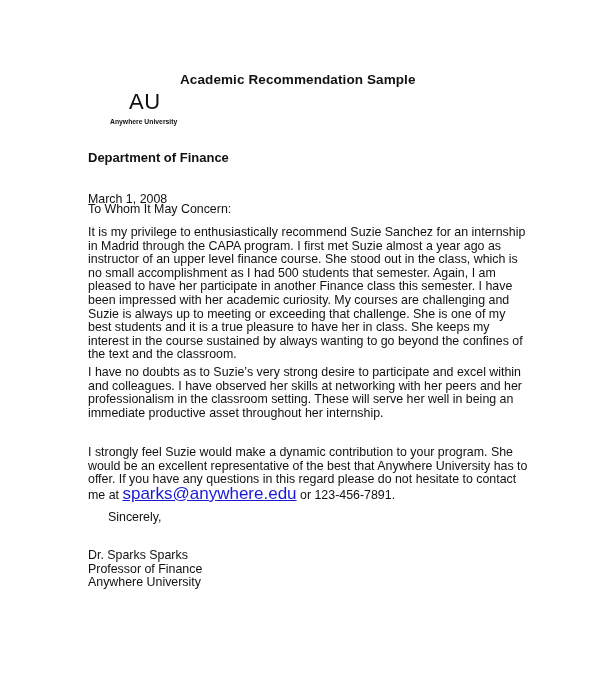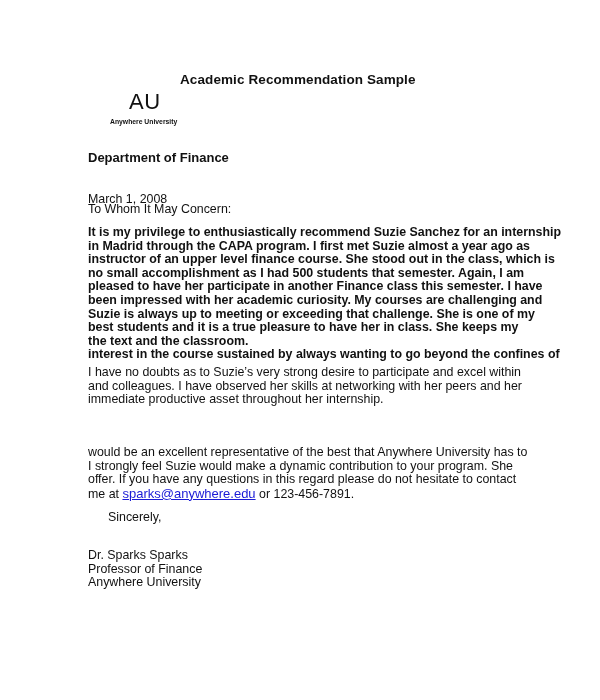--- a/index.html
+++ b/index.html
@@ -59,29 +59,29 @@
     .block {
       position: absolute;
       left: 88px;
       font-size: 12.4px;
       line-height: 13.6px;
       white-space: nowrap;
     }
     .line { display: block; height: 13.6px; }
     .date { top: 165px; margin-top: 28px; }
     .salutation { top: 203px; }
-    .para1 { top: 226px; font-weight: bold; }
+    .para1 { top: 226px; }
     .para2 { top: 366px; }
     .para3 { top: 446px; }
     .closing { top: 511px; margin-left: 20px; }
     .signature { top: 549px; }
     .email-link {
       color: #1a1ad6;
       text-decoration: underline;
-      font-size: 13px;
+      font-size: 17px;
       cursor: pointer;
     }
   </style>
 </head>
 <body>
 
 <div class="page">
 
   <div class="title">Academic Recommendation Sample</div>
 
@@ -95,33 +95,34 @@
 
   <div class="block para1">
     <span class="line">It is my privilege to enthusiastically recommend Suzie Sanchez for an internship</span>
     <span class="line">in Madrid through the CAPA program.  I first met Suzie almost a year ago as</span>
     <span class="line">instructor of an upper level finance course.  She stood out in the class, which is</span>
     <span class="line">no small accomplishment as I had 500 students that semester.  Again, I am</span>
     <span class="line">pleased to have her participate in another Finance class this semester.  I have</span>
     <span class="line">been impressed with her academic curiosity.  My courses are challenging and</span>
     <span class="line">Suzie is always up to meeting or exceeding that challenge.  She is one of my</span>
     <span class="line">best students and it is a true pleasure to have her in class.  She keeps my</span>
+    <span class="line">interest in the course sustained by always wanting to go beyond the confines of</span>
     <span class="line">the text and the classroom.</span>
-    <span class="line">interest in the course sustained by always wanting to go beyond the confines of</span>
   </div>
 
   <div class="block para2">
     <span class="line">I have no doubts as to Suzie’s very strong desire to participate and excel within</span>
     <span class="line">and colleagues.  I have observed her skills at networking with her peers and her</span>
+    <span class="line">professionalism in the classroom setting.  These will serve her well in being an</span>
     <span class="line">immediate productive asset throughout her internship.</span>
   </div>
 
   <div class="block para3">
+    <span class="line">I strongly feel Suzie would make a dynamic contribution to your program. She</span>
     <span class="line">would be an excellent representative of the best that Anywhere University has to</span>
-    <span class="line">I strongly feel Suzie would make a dynamic contribution to your program. She</span>
     <span class="line">offer.  If you have any questions in this regard please do not hesitate to contact</span>
     <span class="line"><span>me at </span><a class="email-link">sparks@anywhere.edu</a><span> or 123-456-7891.</span></span>
   </div>
 
   <div class="block closing">Sincerely,</div>
 
   <div class="block signature">
     <span class="line">Dr. Sparks Sparks</span>
     <span class="line">Professor of Finance</span>
     <span class="line">Anywhere University</span>

